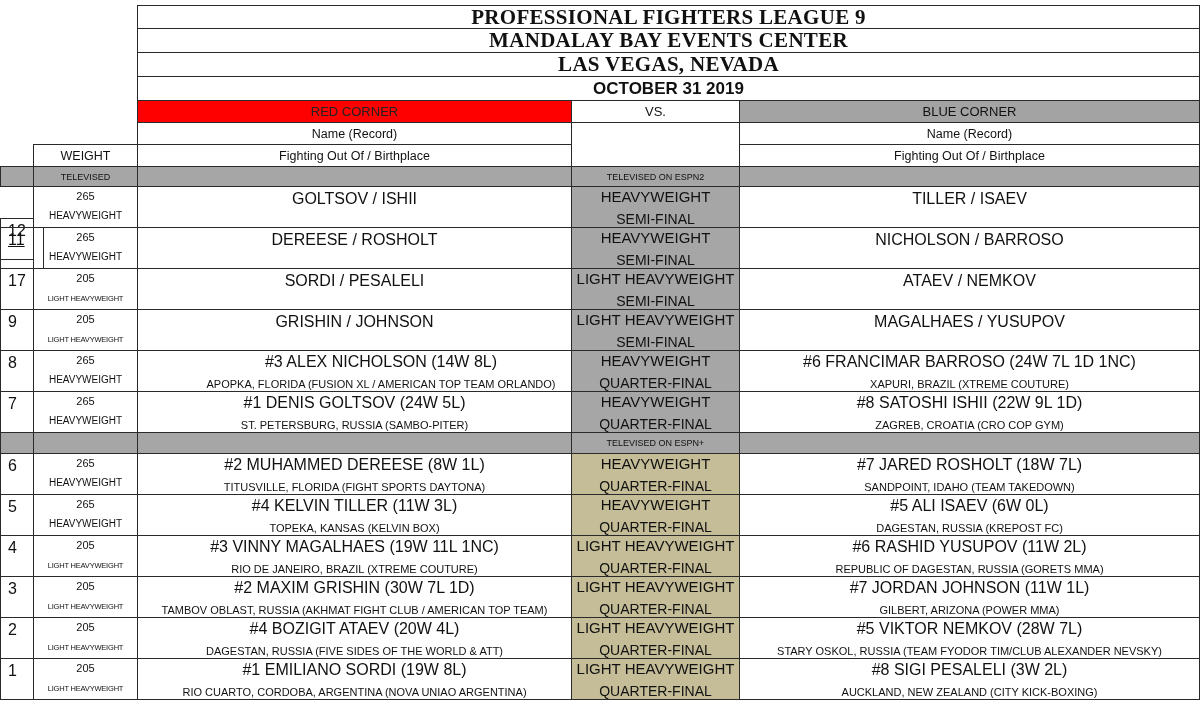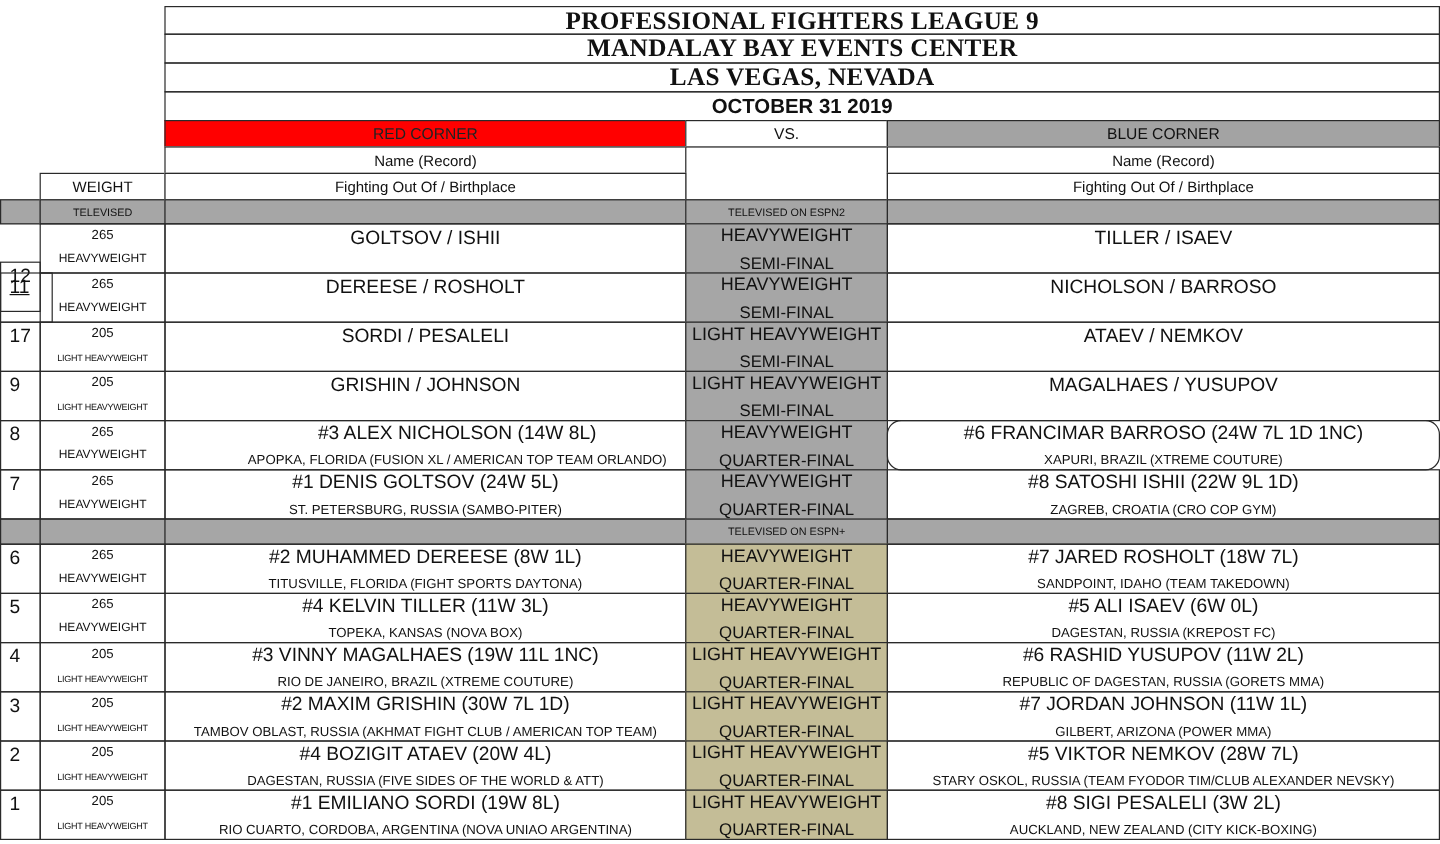--- a/index.html
+++ b/index.html
@@ -176,21 +176,21 @@
         <span class="w2">HEAVYWEIGHT</span>
       </div>
       <div class="cell fighter" style="left:137px;top:350px;width:488px;height:42px;">
         <span class="nm">#3 ALEX NICHOLSON (14W  8L)</span>
         <span class="fr">APOPKA, FLORIDA (FUSION XL / AMERICAN TOP TEAM ORLANDO)</span>
       </div>
       <div class="cell vs grey" style="left:571px;top:350px;width:169px;height:42px;">
         <span class="d">HEAVYWEIGHT</span>
         <span class="r">QUARTER-FINAL</span>
       </div>
-      <div class="cell fighter" style="left:739px;top:350px;width:461px;height:42px;border-radius:12px;">
+      <div class="cell fighter" style="left:739px;top:350px;width:461px;height:42px;">
         <span class="nm">#6 FRANCIMAR BARROSO (24W 7L 1D 1NC)</span>
         <span class="fr">XAPURI, BRAZIL (XTREME COUTURE)</span>
       </div>
     </div>
     <div>
       <div class="cell num" style="left:0;top:391px;width:34px;height:42px;">
         <span>7</span>
       </div>
       <div class="cell wt" style="left:33px;top:391px;width:105px;height:42px;">
         <span class="w1">265</span>
@@ -233,21 +233,21 @@
     <div>
       <div class="cell num" style="left:0;top:494px;width:34px;height:42px;">
         <span>5</span>
       </div>
       <div class="cell wt" style="left:33px;top:494px;width:105px;height:42px;">
         <span class="w1">265</span>
         <span class="w2">HEAVYWEIGHT</span>
       </div>
       <div class="cell fighter" style="left:137px;top:494px;width:435px;height:42px;">
         <span class="nm">#4 KELVIN TILLER (11W  3L)</span>
-        <span class="fr">TOPEKA, KANSAS (NOVA BOX)</span>
+        <span class="fr">TOPEKA, KANSAS (KELVIN BOX)</span>
       </div>
       <div class="cell vs tan" style="left:571px;top:494px;width:169px;height:42px;">
         <span class="d">HEAVYWEIGHT</span>
         <span class="r">QUARTER-FINAL</span>
       </div>
       <div class="cell fighter" style="left:739px;top:494px;width:461px;height:42px;">
         <span class="nm">#5 ALI ISAEV (6W 0L)</span>
         <span class="fr">DAGESTAN, RUSSIA (KREPOST FC)</span>
       </div>
     </div>

